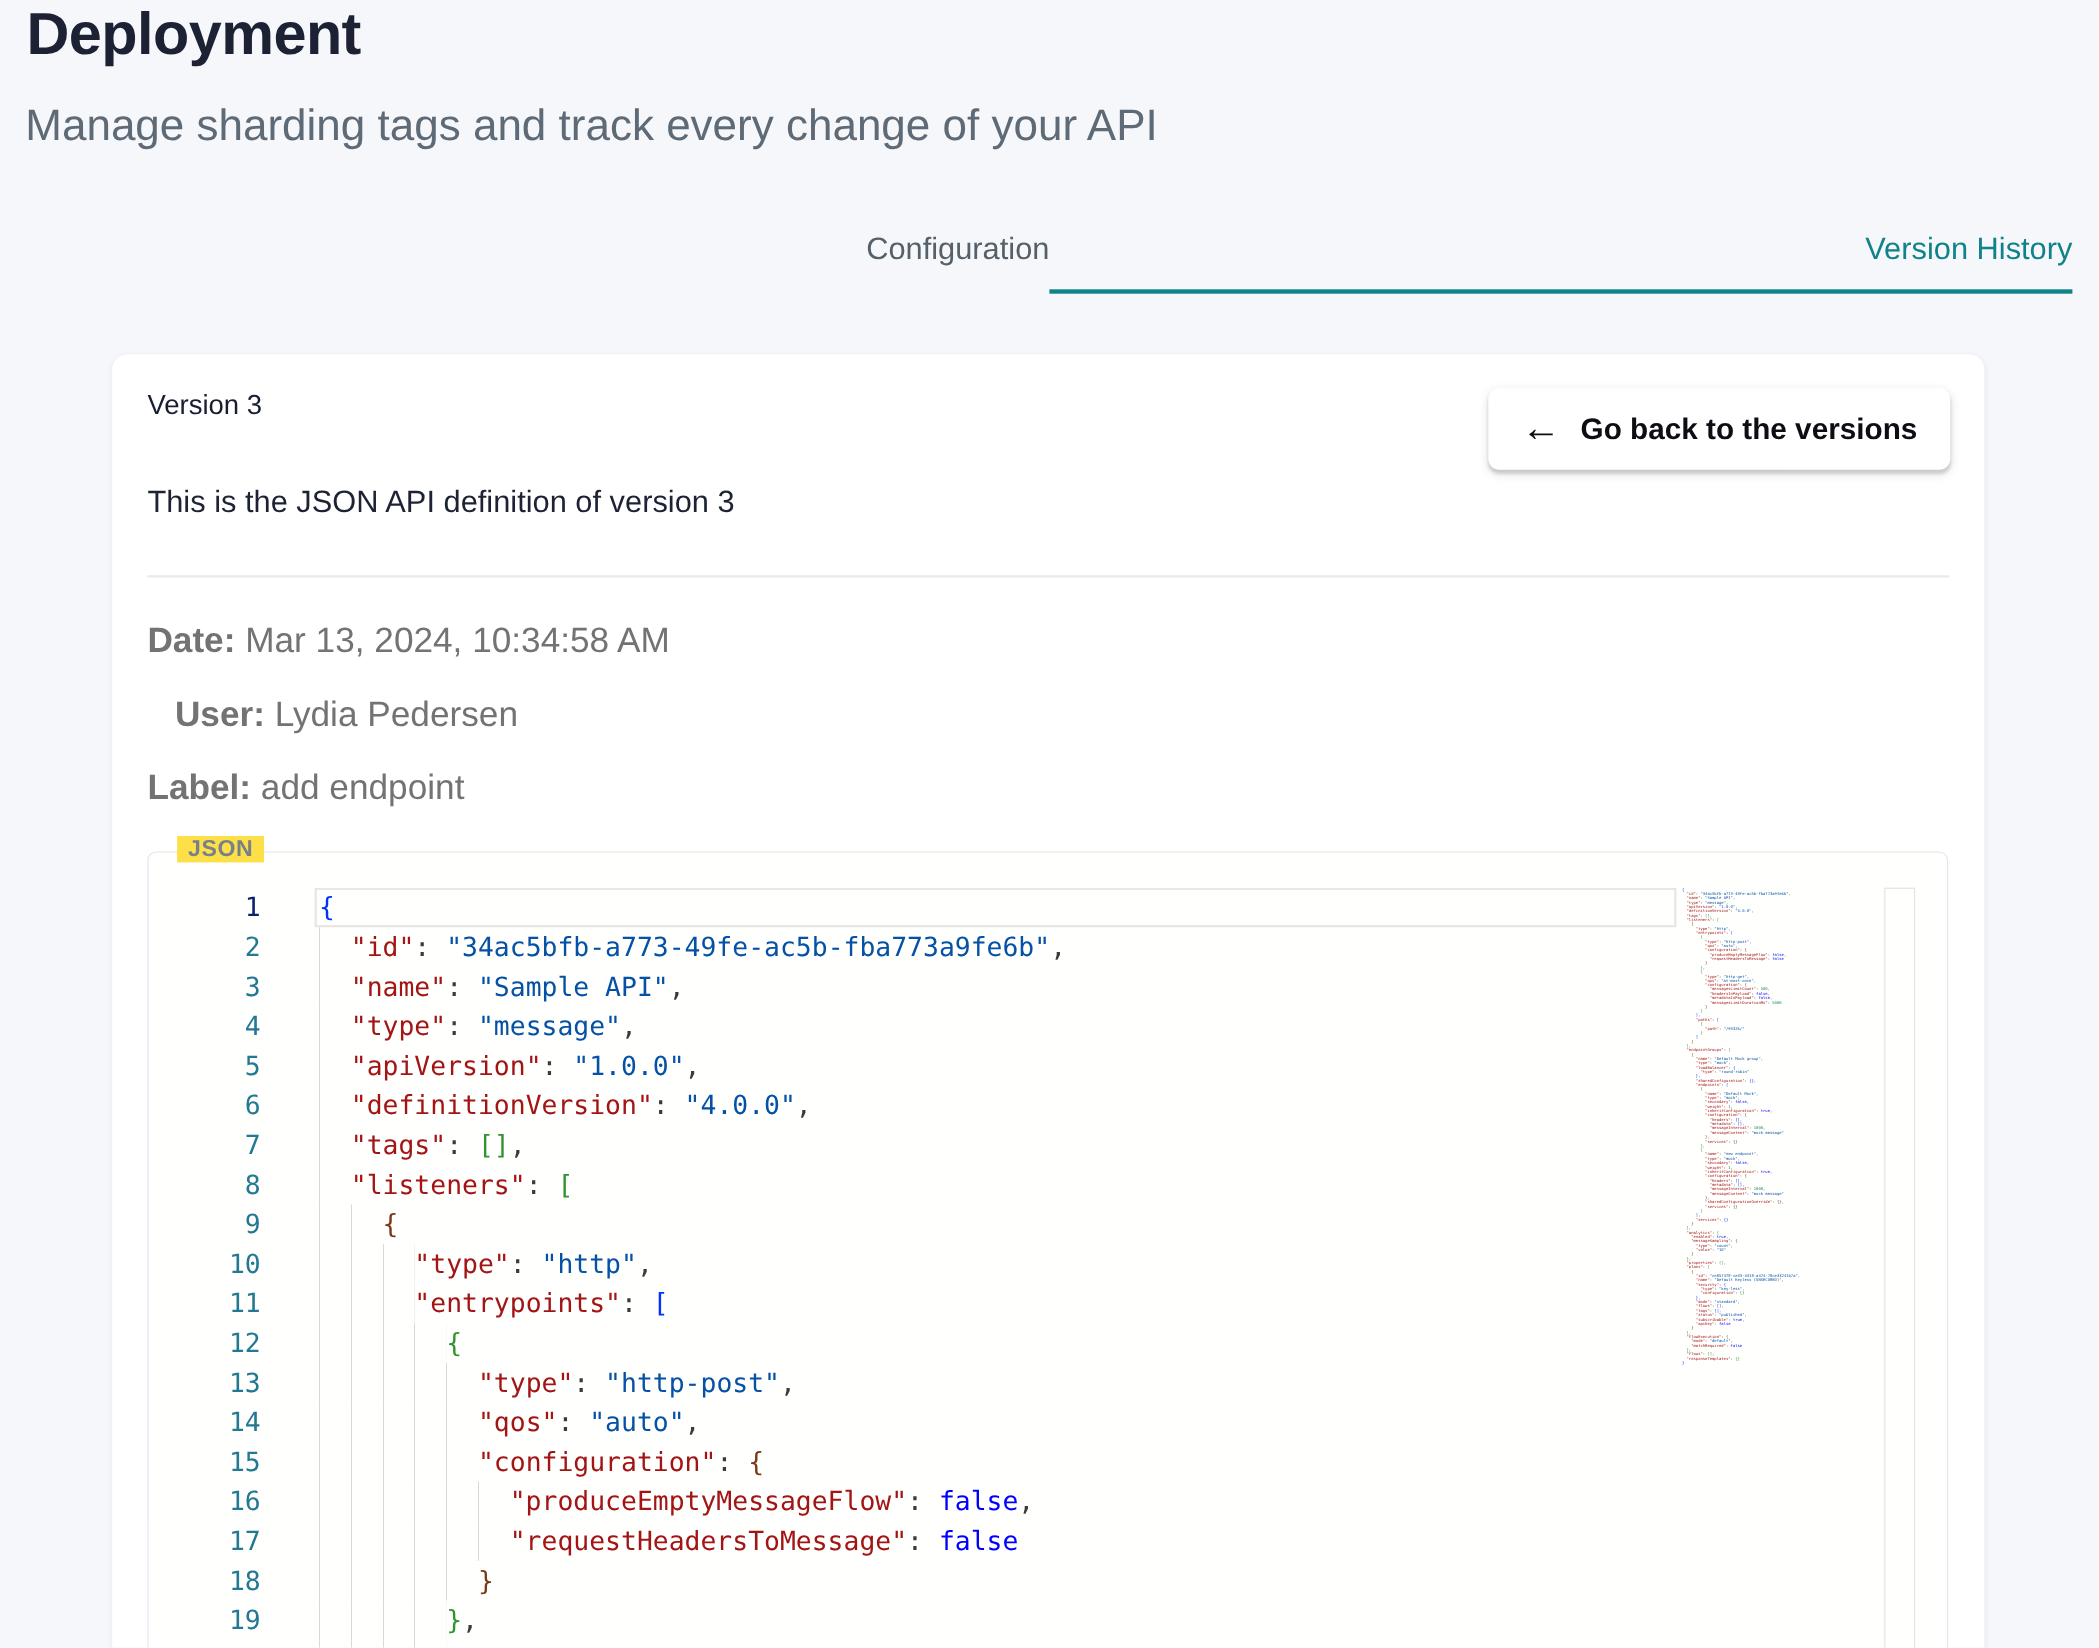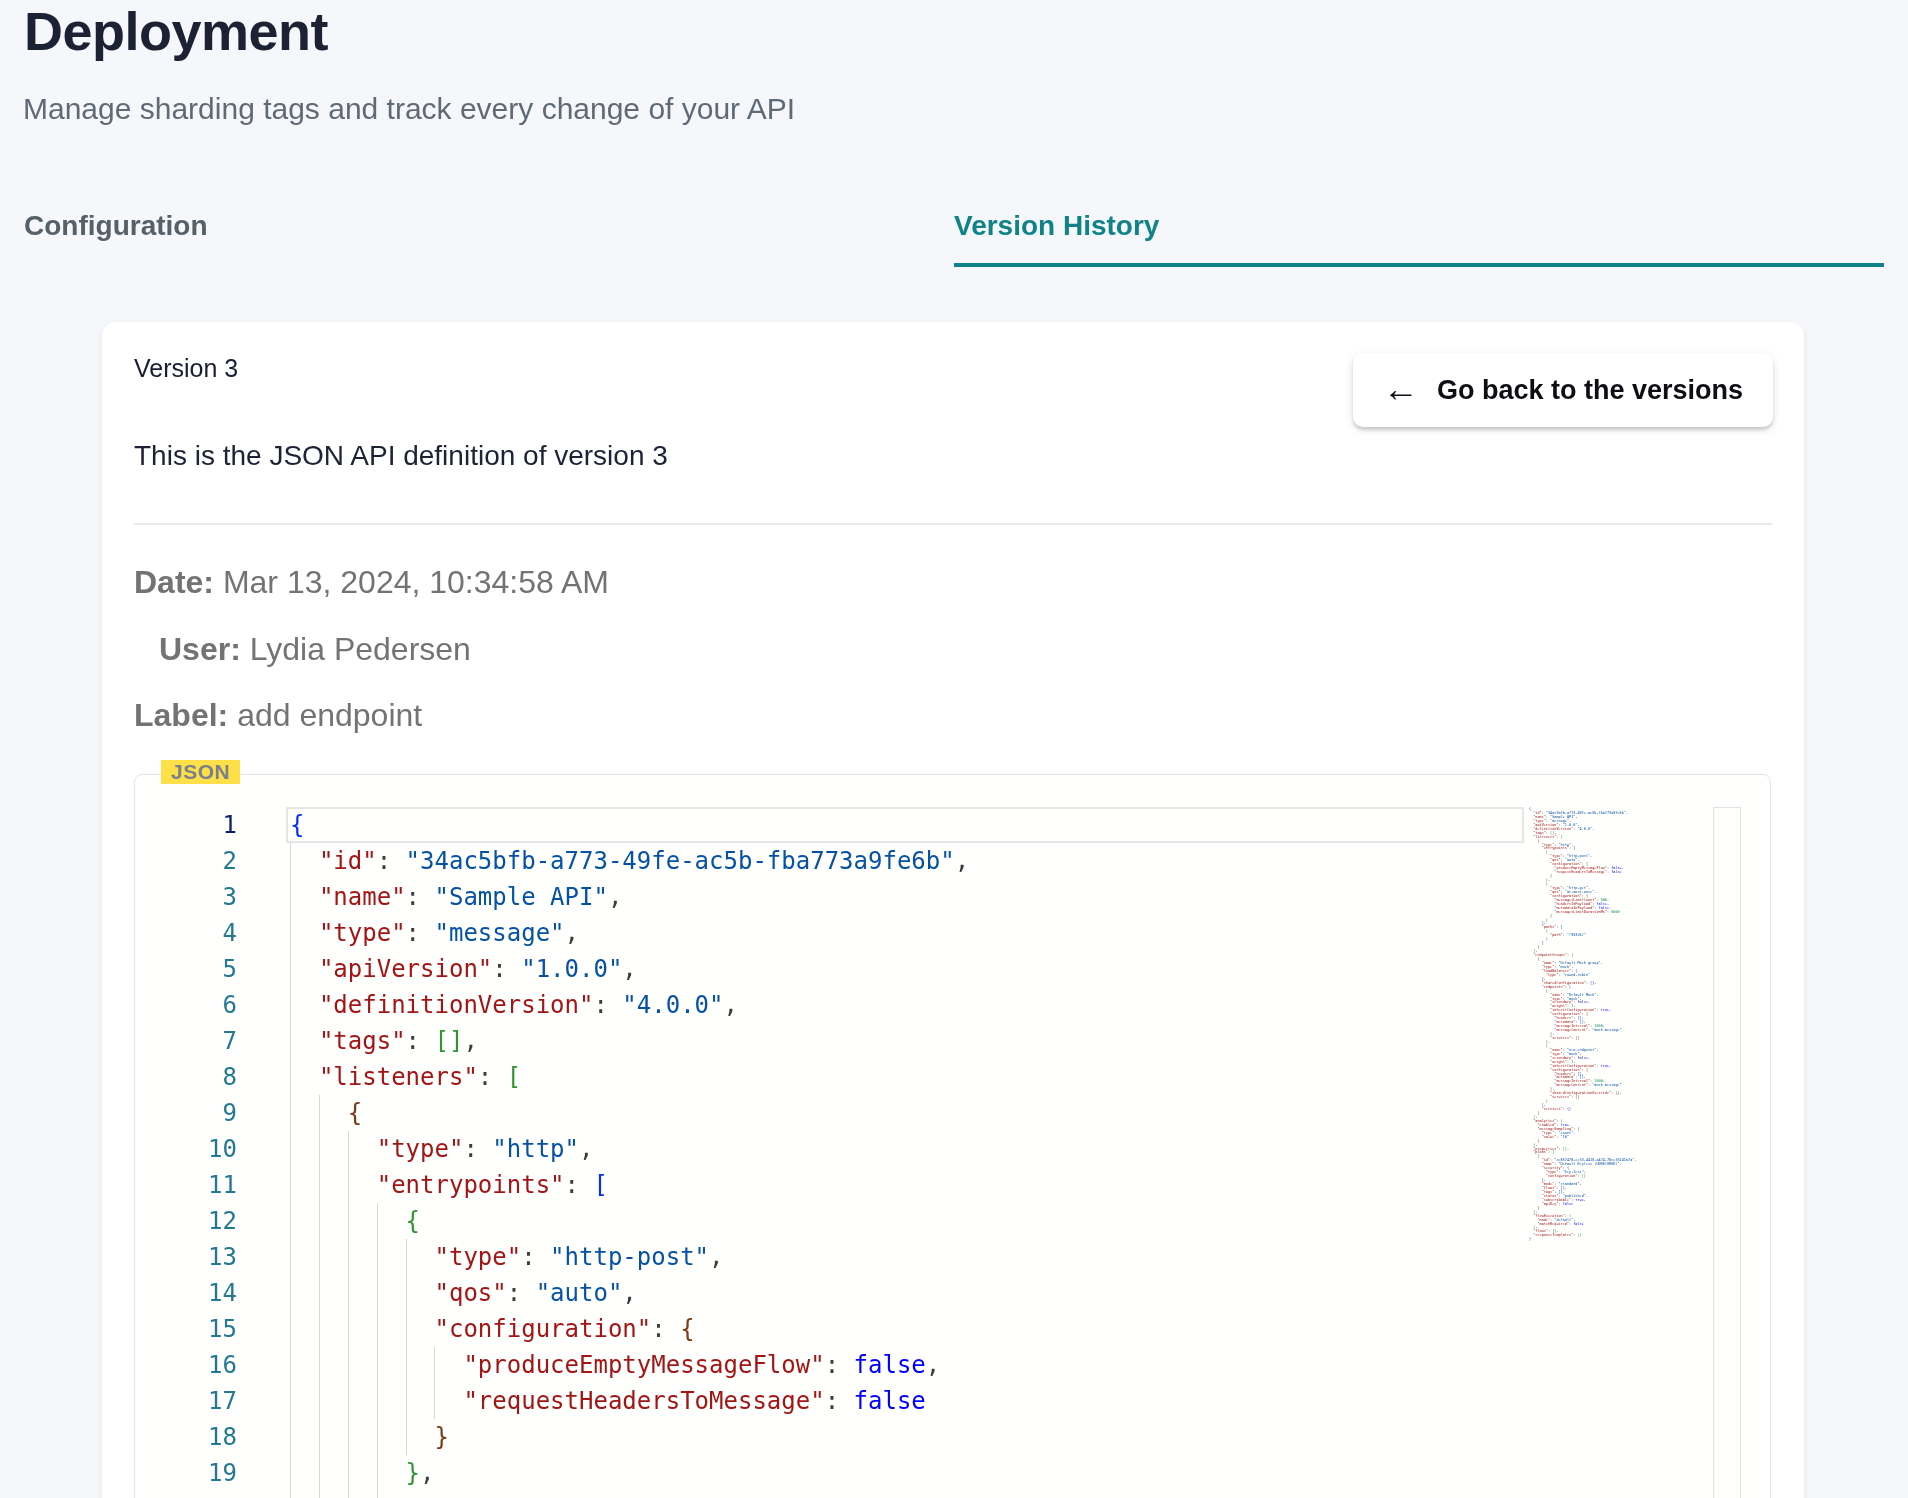--- a/index.html
+++ b/index.html
@@ -1,25 +1,25 @@
 <!DOCTYPE html>
 <html style="--accent: #11828a;"><head>
 <meta charset="utf-8">
 <style>
   * { margin:0; padding:0; box-sizing:border-box; }
   html,body { width:1908px; height:1498px; }
   body { font-family:"Liberation Sans", sans-serif; background:#f5f7fa; }
   .page { position:relative; width:1908px; height:1498px; overflow:hidden; background:#f5f7fa; }
 
   .page-title { position:absolute; left:24px; top:0; font-size:54px; font-weight:700; color:#1c2134; letter-spacing:-0.5px; }
-  .page-sub   { position:absolute; left:23px; top:92px; font-size:30px; color:#5f6a77; }
+  .page-sub   { position:absolute; left:23px; top:92px; font-size:40px; color:#5f6a77; }
 
   .tabs { position:absolute; left:24px; right:24px; top:196px; height:71px; display:flex; }
-  .tab  { flex:1; position:relative; display:flex; align-items:center; justify-content:flex-start;
-          padding-bottom:12px; font-size:28px; font-weight:700; color:#566069; cursor:pointer; }
+  .tab  { flex:1; position:relative; display:flex; align-items:center; justify-content:flex-end;
+          padding-bottom:12px; font-size:28px; font-weight:400; color:#566069; cursor:pointer; }
   .tab.active { color:var(--accent,#11828a); }
   .tab.active::after { content:""; position:absolute; left:0; right:0; bottom:0; height:4px; background:var(--accent,#11828a); }
 
   .card { position:absolute; left:102px; top:322px; width:1702px; height:1300px;
           background:#ffffff; border-radius:14px; box-shadow:0 2px 6px rgba(25,35,60,0.08); }
 
   .panel-title { position:absolute; left:32px; top:32px; font-size:25px; font-weight:400; color:#181d31;text-align:right; }
   .back-btn { position:absolute; right:31px; top:31px; height:74px; padding:0 30px; display:flex; align-items:center; gap:18px;
               background:#fff; border:none; border-radius:10px; font-family:inherit; font-size:27px; font-weight:600; color:#0c0e14;
               box-shadow:0 3px 3px rgba(0,0,0,0.14), 0 3px 10px rgba(0,0,0,0.11); cursor:pointer; }

